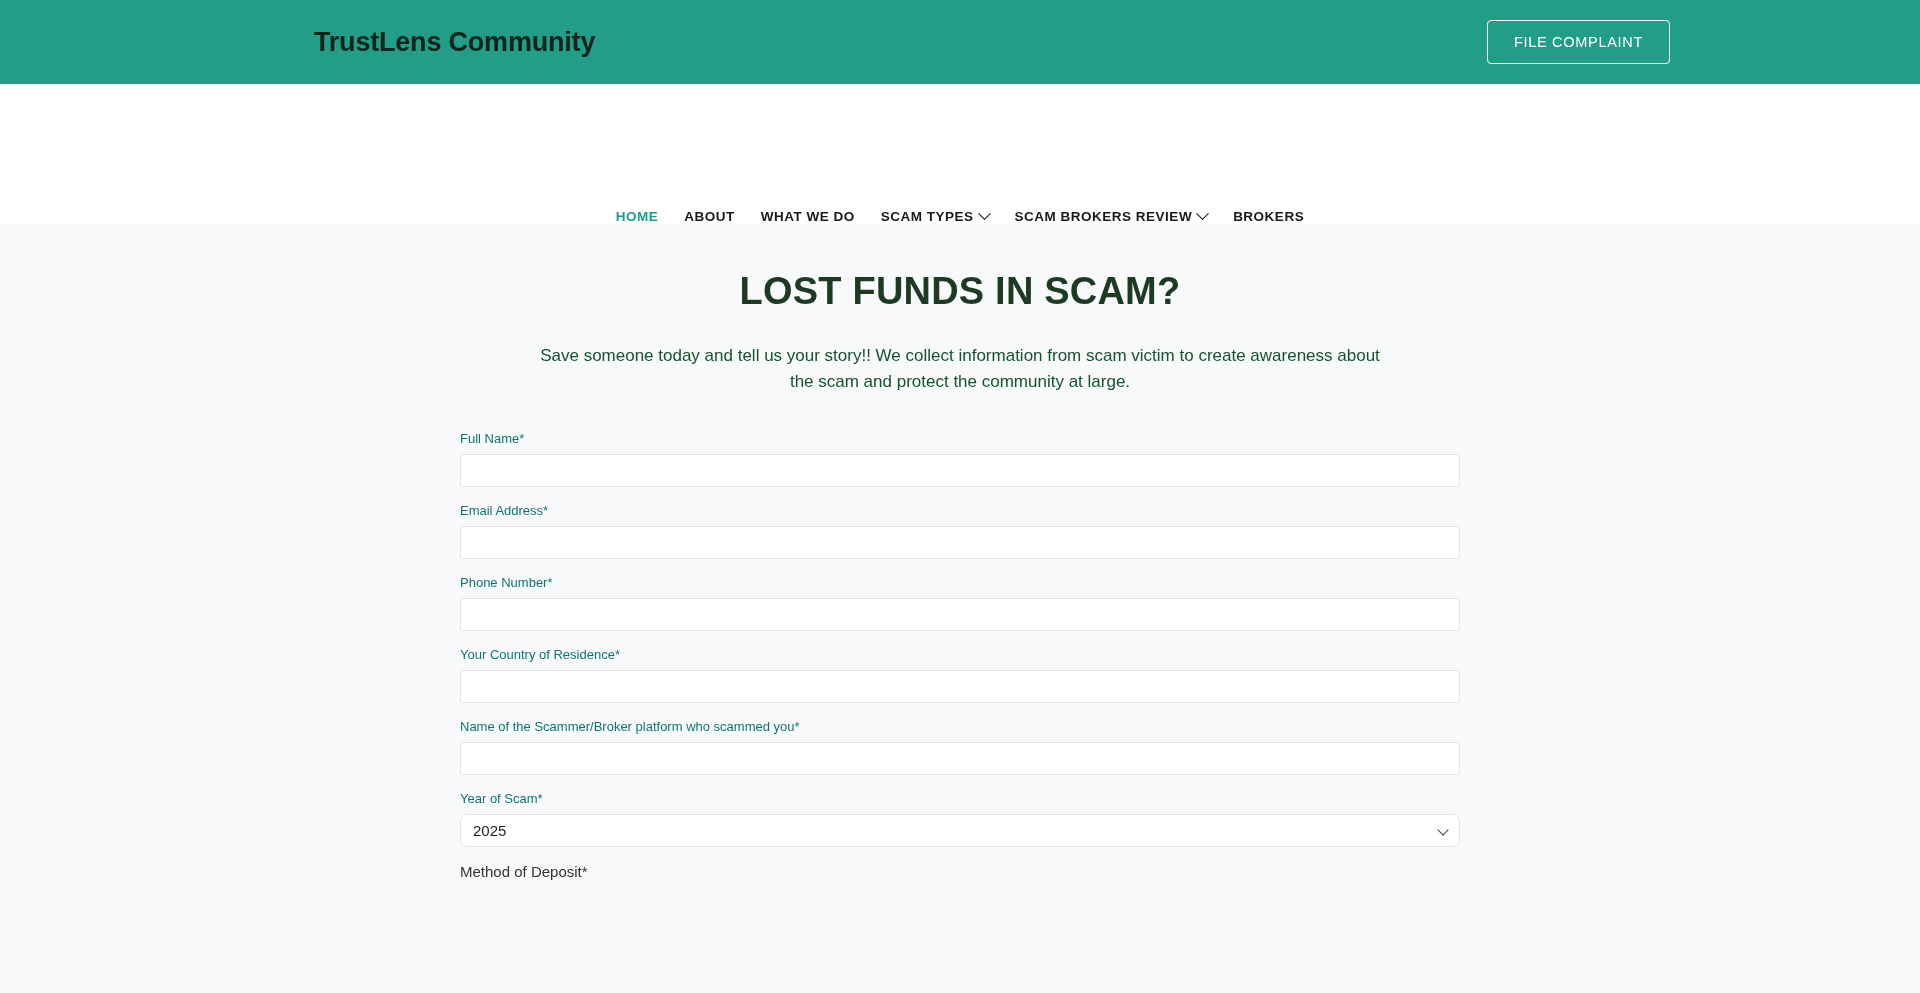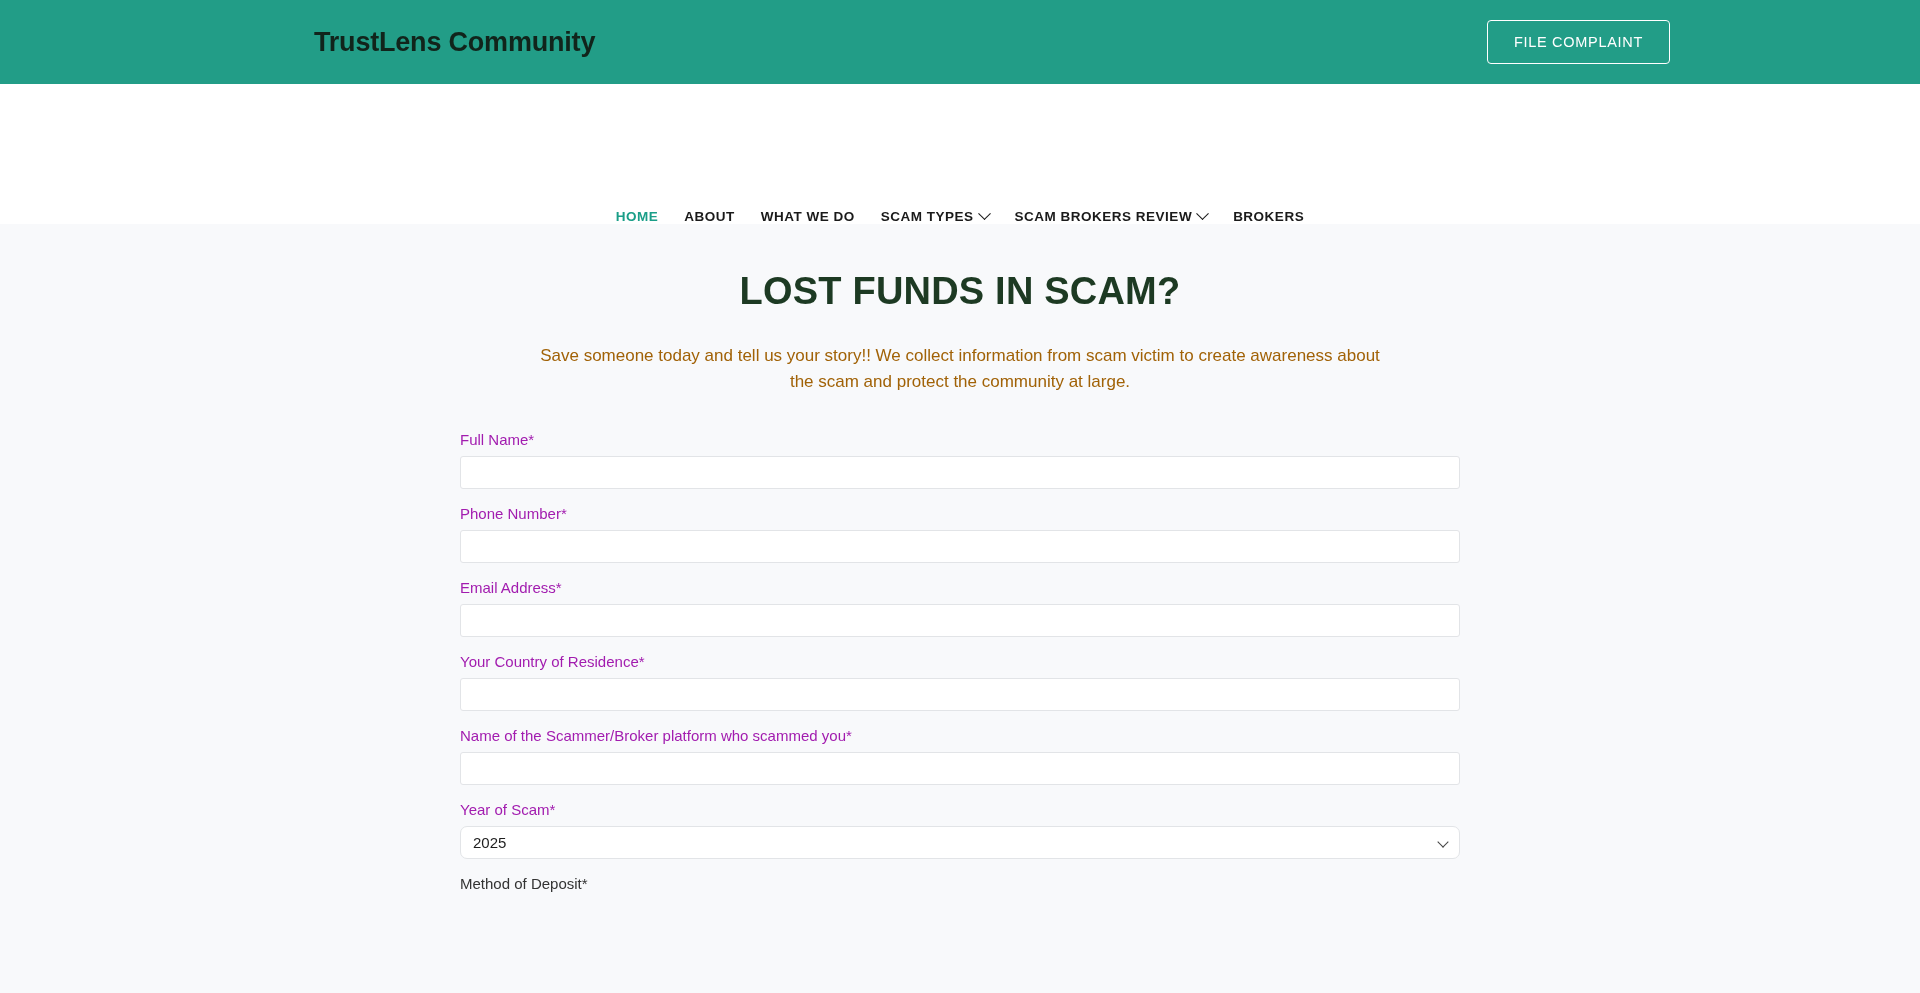--- a/index.html
+++ b/index.html
@@ -92,31 +92,31 @@
     color: #1d3a23;
     letter-spacing: 0.2px;
     margin-bottom: 30px;
   }
   .hero-sub {
     width: 860px;
     margin: 0 auto;
     text-align: center;
     font-size: 17px;
     line-height: 26px;
-    color: #a16207;
+    color: #14532d;
   }
 
   .form {
     width: 1000px;
     margin: 36px auto 0;
   }
   .field { margin-bottom: 16px; }
   .field-label {
-    font-size: 15px;
-    color: #a21caf;
+    font-size: 13px;
+    color: #0f766e;
     margin-bottom: 8px;
     display: block;
   }
   .field-input {
     width: 1000px;
     height: 33px;
     background: #ffffff;
     border: 1px solid #e2e4e7;
     border-radius: 3px;
     font-size: 15px;
@@ -192,26 +192,26 @@
   <h1 class="hero-title">LOST FUNDS IN SCAM?</h1>
   <p class="hero-sub">Save someone today and tell us your story!! We collect information from scam victim to create awareness about the scam and protect the community at large.</p>
 
   <form class="form">
     <div class="field">
       <label class="field-label">Full Name*</label>
       <input class="field-input" type="text" placeholder="" style="">
     </div>
 
     <div class="field">
+      <label class="field-label">Email Address*</label>
+      <input class="field-input" type="text" placeholder="" style="">
+    </div>
+
+    <div class="field">
       <label class="field-label">Phone Number*</label>
-      <input class="field-input" type="text" placeholder="" style="">
-    </div>
-
-    <div class="field">
-      <label class="field-label">Email Address*</label>
       <input class="field-input" type="text" placeholder="" style="">
     </div>
 
     <div class="field">
       <label class="field-label">Your Country of Residence*</label>
       <input class="field-input" type="text" placeholder="" style="">
     </div>
 
     <div class="field">
       <label class="field-label">Name of the Scammer/Broker platform who scammed you*</label>

